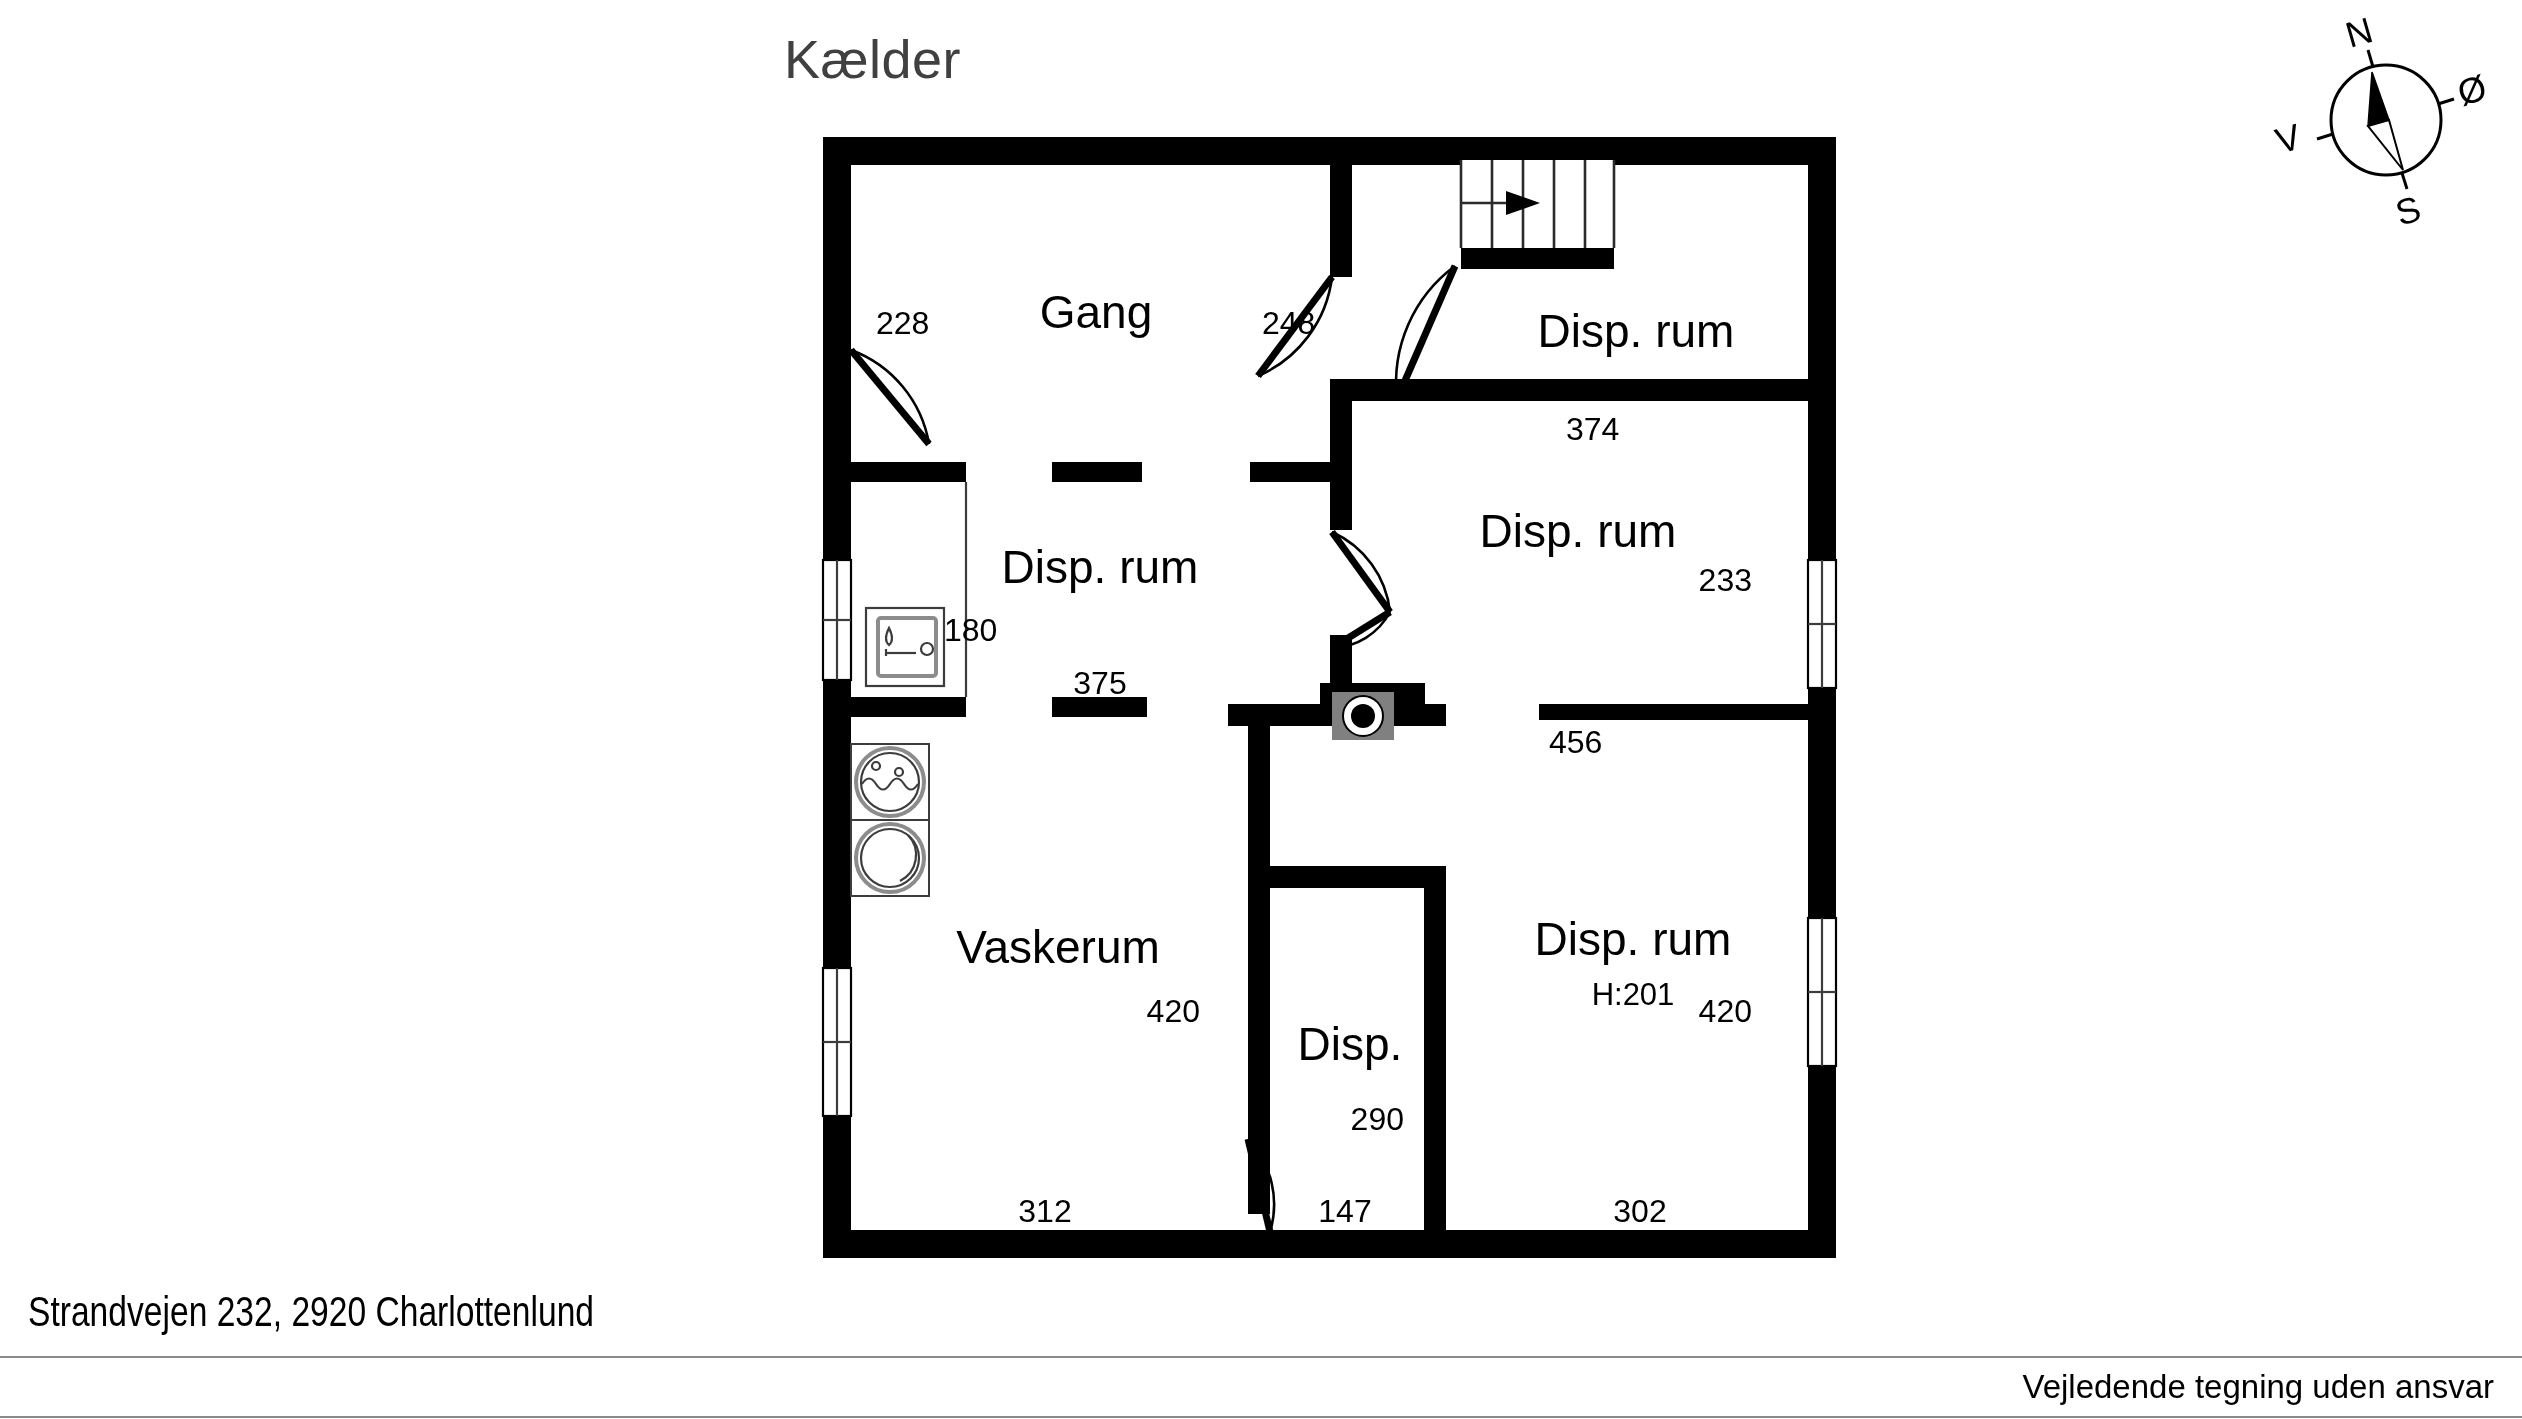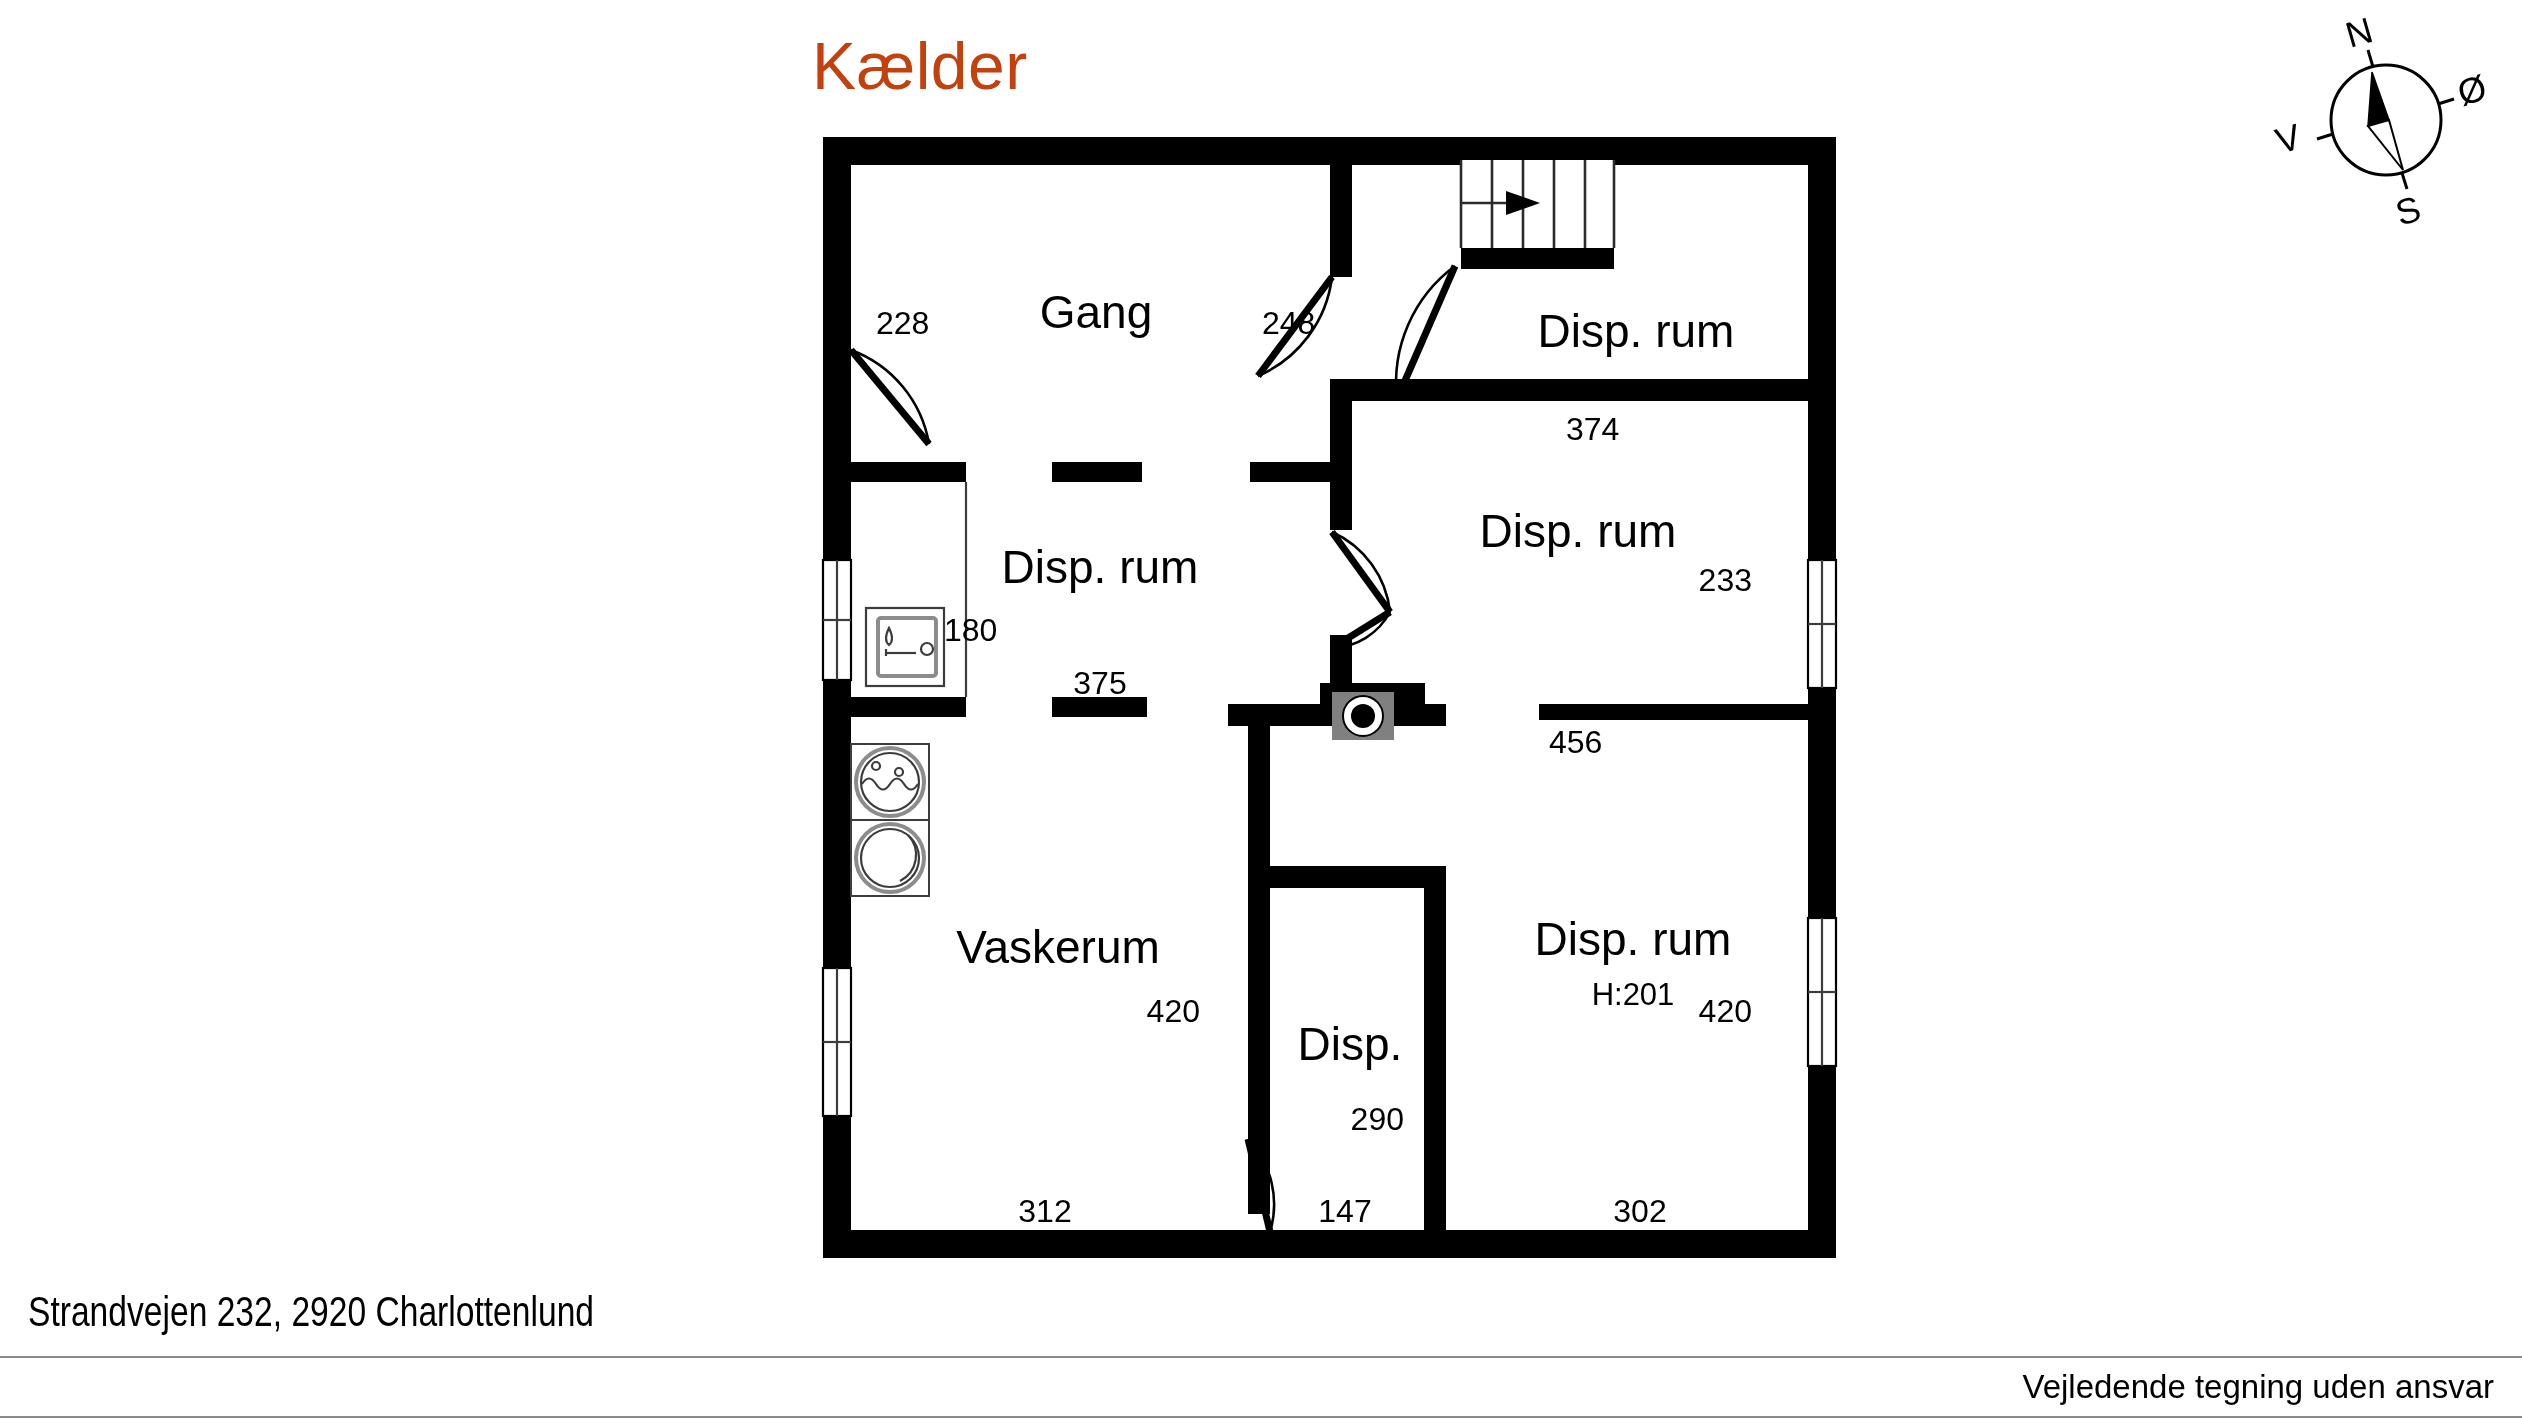--- a/index.html
+++ b/index.html
@@ -12,25 +12,25 @@
     height: 1419px;
     position: relative;
     font-family: "Liberation Sans", sans-serif;
     color: #000000;
     overflow: hidden;
   }
 
   
   .floor-title {
     position: absolute;
-    left: 812px;
+    left: 784px;
     top: 28px;
-    font-size: 66px;
+    font-size: 54px;
     letter-spacing: 0.5px;
-    color: #c2410c;
+    color: #404040;
     white-space: nowrap;
   }
 
   
   #plan-canvas {
     position: absolute;
     left: 0;
     top: 0;
     width: 2522px;
     height: 1419px;

